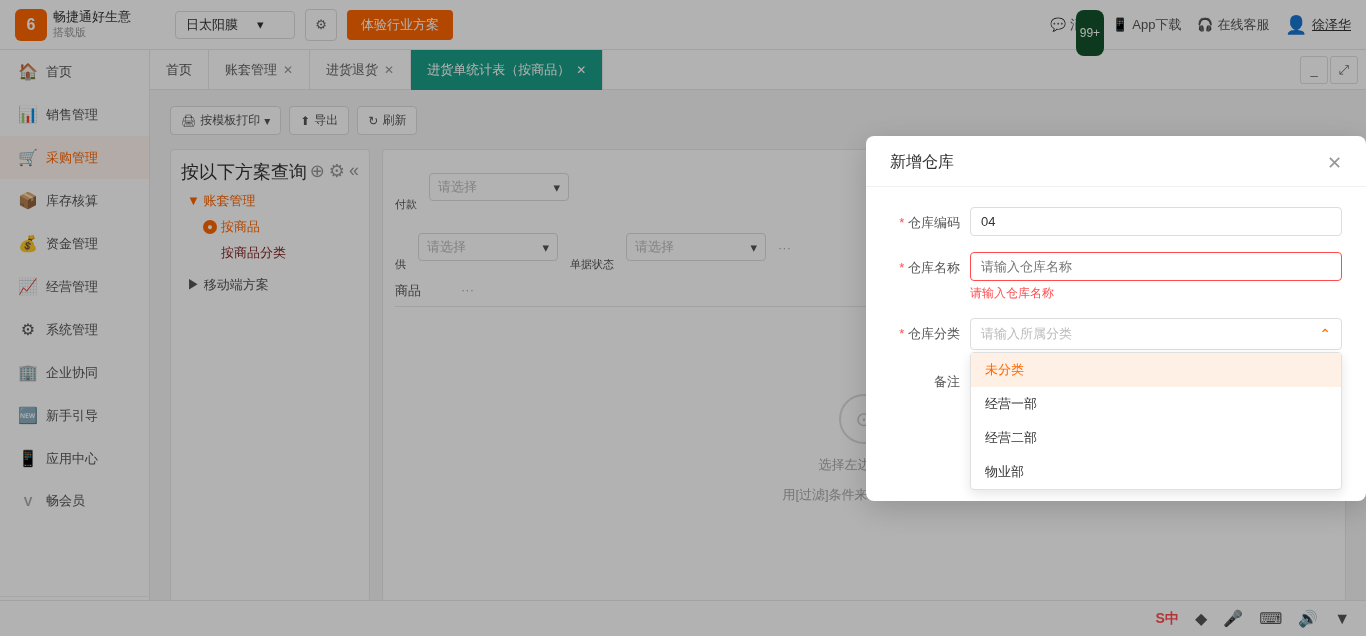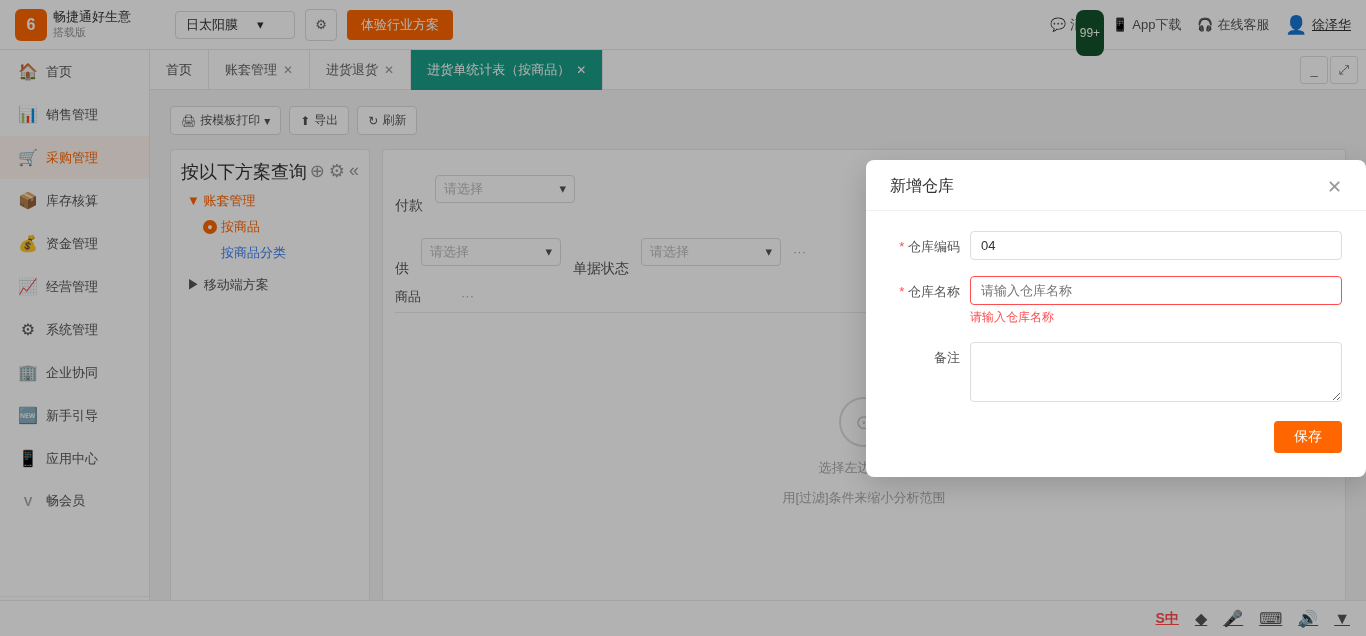--- a/index.html
+++ b/index.html
@@ -128,28 +128,28 @@
     
     .two-col { display: flex; gap: 12px; height: calc(100% - 60px); }
     .left-panel { width: 200px; background: #fff; border-radius: 4px; border: 1px solid #e8e8e8; padding: 10px; flex-shrink: 0; }
     .panel-header { display: flex; align-items: flex-start; justify-content: space-between; margin-bottom: 4px; color: #333; font-size: 18px; }
     .panel-header-btns { display: flex; gap: 4px; }
     .panel-header-btns span { cursor: pointer; color: #999; }
 
     .tree-item { padding: 4px 6px; cursor: pointer; border-radius: 3px; color: #555; font-size: 13px; }
     .tree-item.selected { color: #ff6600; }
     .tree-child { padding-left: 16px; }
-    .tree-child-item { display: flex; align-items: center; gap: 4px; padding: 4px 6px; cursor: pointer; border-radius: 3px; color: #3b82f6; font-size: 13px; }
+    .tree-child-item { display: flex; align-items: center; gap: 4px; padding: 4px 6px; cursor: pointer; border-radius: 3px; color: #7f1d1d; font-size: 13px; }
     .tree-child-item.active-item { color: #ff6600; }
     .active-dot { width: 14px; height: 14px; background: #ff6600; border-radius: 50%; display: flex; align-items: center; justify-content: center; color: #fff; font-size: 9px; }
 
     
     .right-panel { flex: 1; background: #fff; border-radius: 4px; border: 1px solid #e8e8e8; padding: 12px; display: flex; flex-direction: column; }
     .filter-row { display: flex; align-items: center; gap: 12px; margin-bottom: 10px; }
-    .filter-label { color: #555; font-size: 14px; white-space: nowrap; margin-top: 35px; }
+    .filter-label { color: #555; font-size: 11px; white-space: nowrap; margin-top: 35px; }
     .filter-select { border: 1px solid #ddd; border-radius: 4px; padding: 4px 8px; font-size: 13px; color: #555; min-width: 140px; display: flex; align-items: center; justify-content: space-between; cursor: pointer; }
     .three-dots { color: #aaa; cursor: pointer; }
 
     
     .center-hint { display: flex; flex-direction: column; align-items: center; justify-content: center; flex: 1; color: #aaa; gap: 12px; }
     .hint-circle { width: 50px; height: 50px; border-radius: 50%; border: 2px solid #ddd; display: flex; align-items: center; justify-content: center; color: #ccc; font-size: 20px; }
 
     
     .overlay {
       position: fixed; top: 0; left: 0; right: 0; bottom: 0;
@@ -224,21 +224,21 @@
     .modal-footer { display: flex; justify-content: flex-end; padding: 0 24px; gap: 8px; margin-top: 8px; }
     .save-btn { background: #ff6600; color: #fff; border: none; border-radius: 4px; padding: 7px 20px; cursor: pointer; font-size: 14px; }
 
     
     .bottom-bar {
       position: fixed; bottom: 0; left: 0; right: 0; height: 36px;
       background: #fff; border-top: 1px solid #e8e8e8;
       display: flex; align-items: center; justify-content: flex-end;
       padding: 0 16px; gap: 16px;
     }
-    .bottom-icon { color: #555; cursor: pointer; font-size: 16px; text-decoration: underline; }
+    .bottom-icon { color: #555; cursor: pointer; font-size: 16px; }
   </style>
 </head>
 <body>
 
 <div class="top-header">
   <div class="logo-area">
     <div class="logo-icon">
       <span>6</span>
     </div>
     <div>
@@ -466,20 +466,44 @@
       </div>
 
       <div class="form-row">
         <span class="form-label required">仓库名称</span>
         <div class="form-field">
           <input class="form-input error" type="text" placeholder="请输入仓库名称" style="">
           <div class="error-msg">请输入仓库名称</div>
         </div>
       </div>
 
+      <div class="form-row" style="position:relative;">
+        <span class="form-label required">仓库分类</span>
+        <div class="form-field" style="position:relative;">
+          <div class="select-with-arrow">
+            <span style="color:#bbb;">请输入所属分类</span>
+            <span class="arrow-up">⌃</span>
+          </div>
+
+          <div class="dropdown-list">
+            <div class="dropdown-item selected-item">
+              <span>未分类</span>
+            </div>
+            <div class="dropdown-item">
+              <span>经营一部</span>
+            </div>
+            <div class="dropdown-item">
+              <span>经营二部</span>
+            </div>
+            <div class="dropdown-item">
+              <span>物业部</span>
+            </div>
+          </div>
+        </div>
+      </div>
 
       <div class="form-row">
         <span class="form-label">备注</span>
         <div class="form-field">
           <textarea class="form-textarea" style=""></textarea>
         </div>
       </div>
     </div>
     <div class="modal-footer">
       <button class="save-btn">保存</button>

